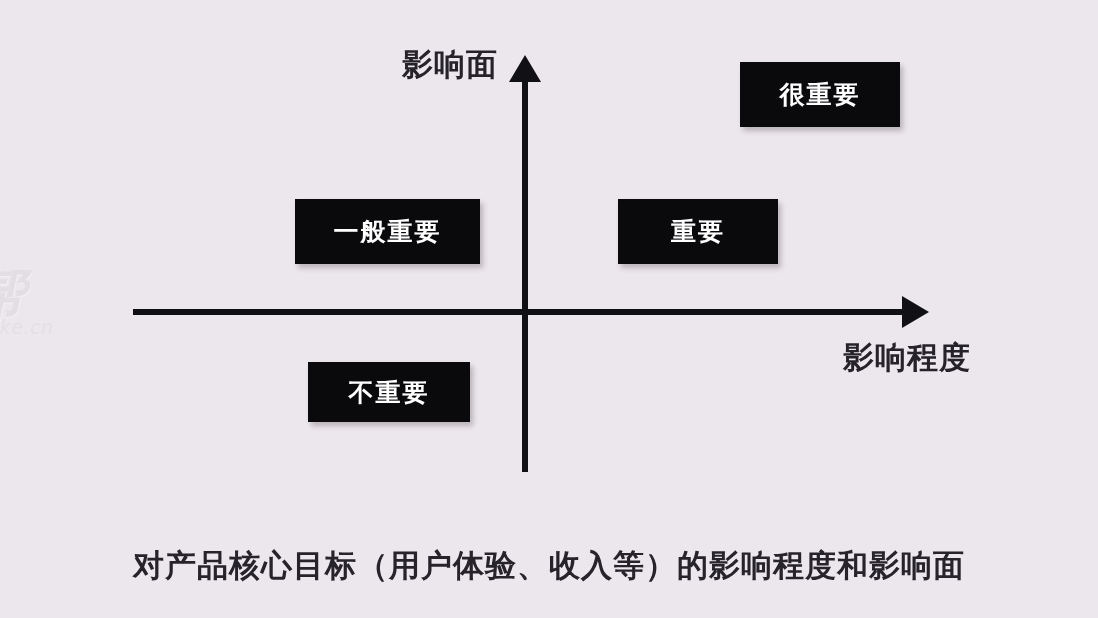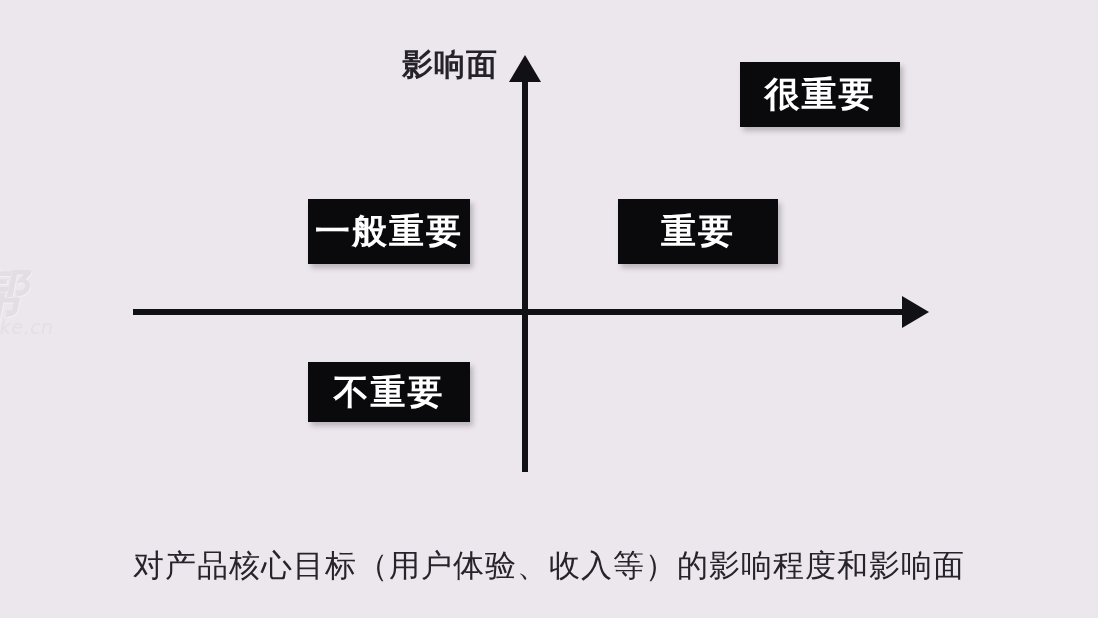--- a/index.html
+++ b/index.html
@@ -113,36 +113,36 @@
   }
 
   
   .quad-box {
     position: absolute;
     background: #0a090c;
     color: #ffffff;
     display: flex;
     align-items: center;
     justify-content: center;
-    font-size: 35px;
+    font-size: 25px;
     font-weight: 700;
     letter-spacing: 2px;
     box-shadow: 3px 4px 5px rgba(60, 55, 65, 0.28);
     white-space: nowrap;
   }
   .quad-very-important {
     left: 740px;
     top: 62px;
     width: 160px;
     height: 65px;
   }
   .quad-somewhat-important {
-    left: 308px;
+    left: 295px;
     top: 199px;
-    width: 162px;
+    width: 185px;
     height: 65px;
   }
   .quad-important {
     left: 582px;
     top: 199px;
     width: 160px;
     height: 65px;
     margin-left: 36px;
   }
   .quad-not-important {
@@ -154,21 +154,21 @@
 
   
   .caption {
     position: absolute;
     left: 0;
     top: 545px;
     width: 1098px;
     text-align: center;
     color: #26232b;
     font-size: 31px;
-    font-weight: 400;
+    font-weight: 700;
     letter-spacing: 1px;
     white-space: nowrap;
   }
 </style>
 </head>
 <body>
 
 <div id="slide">
 
   <div class="watermark">
@@ -177,20 +177,21 @@
   </div>
 
   <div class="axis-line axis-x-line"></div>
   <div class="axis-arrow axis-arrow-x"></div>
 
   <div class="axis-line axis-y-line"></div>
   <div class="axis-arrow axis-arrow-y"></div>
 
   <div class="axis-label axis-label-y">影响面</div>
 
+  <div class="axis-label axis-label-x">影响程度</div>
 
   <div class="quad-box quad-very-important">很重要</div>
 
   <div class="quad-box quad-somewhat-important">一般重要</div>
 
   <div class="quad-box quad-important">重要</div>
 
   <div class="quad-box quad-not-important">不重要</div>
 
   <div class="caption">对产品核心目标（用户体验、收入等）的影响程度和影响面</div>

